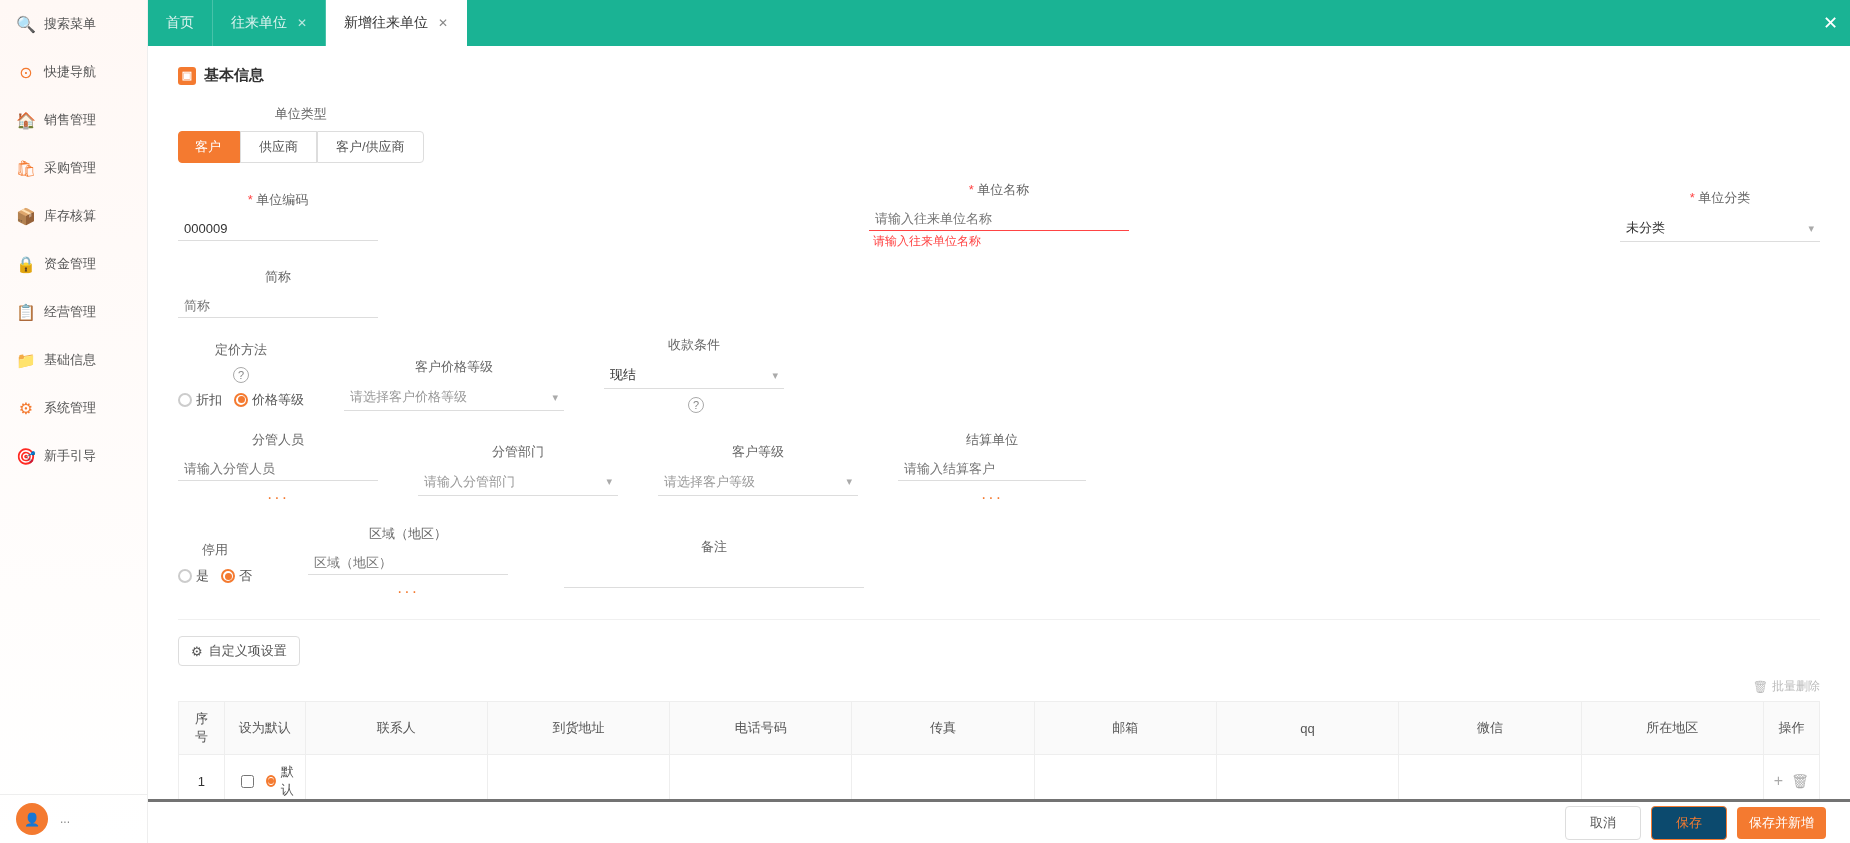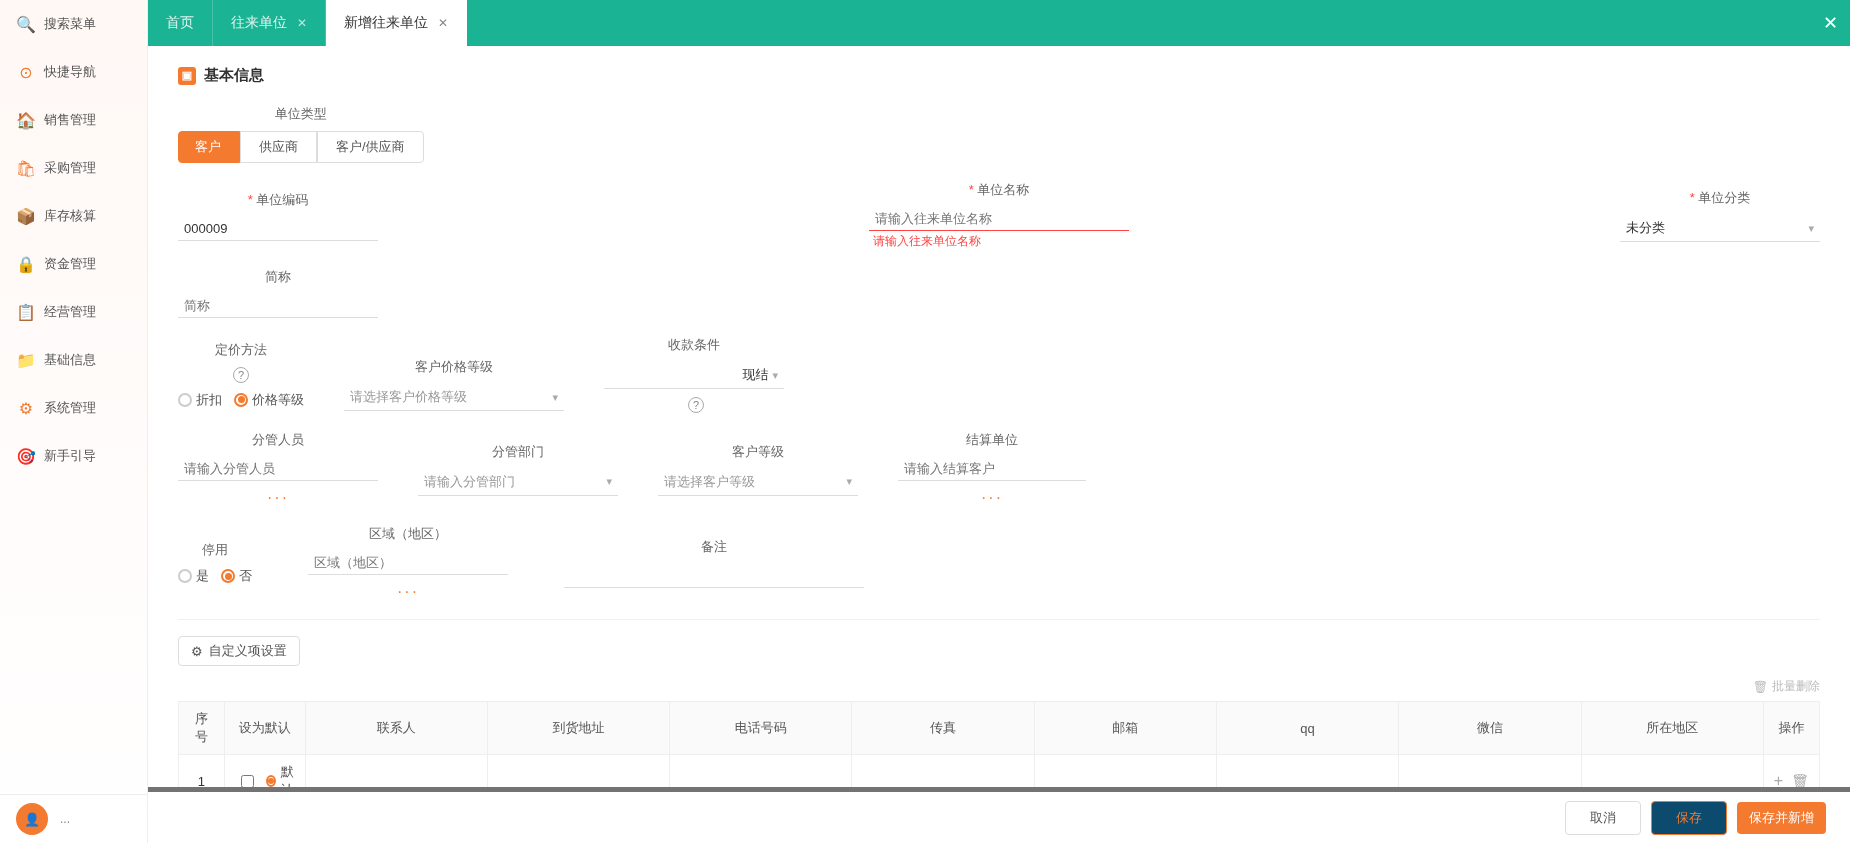--- a/index.html
+++ b/index.html
@@ -283,23 +283,23 @@
       text-align: center;
       font-size: 13px;
     }
 
     
     .action-bar {
       position: fixed;
       bottom: 0;
       right: 0;
       left: 148px;
-      height: 56px;
+      height: 44px;
       background: white;
-      border-top: 5px solid #737373;
+      border-top: 3px solid #737373;
       display: flex;
       align-items: center;
       justify-content: flex-end;
       padding: 0 24px;
       gap: 10px;
       z-index: 100;
     }
     .btn-cancel {
       padding: 7px 24px;
       border: 1px solid #ddd;
@@ -477,21 +477,21 @@
       </div>
       <div class="form-field" style="margin-left:16px;margin-top:20px;">
         <span class="form-label">客户价格等级</span>
         <div class="form-select" style="min-width: 220px;">
           <span class="select-value">请选择客户价格等级</span>
           <span class="chevron">▾</span>
         </div>
       </div>
       <div class="form-field" style="margin-left:16px;">
         <span class="form-label">收款条件</span>
-        <div class="form-select has-value" style="min-width: 180px; text-align: right;">
+        <div class="form-select has-value" style="min-width: 180px;">
           <span class="select-value">现结</span>
           <span class="chevron">▾</span>
         </div>
         <span class="help-icon" style="margin-left:4px;">?</span>
       </div>
     </div>
 
     <div class="form-row">
       <div class="form-field">
         <span class="form-label">分管人员</span>

